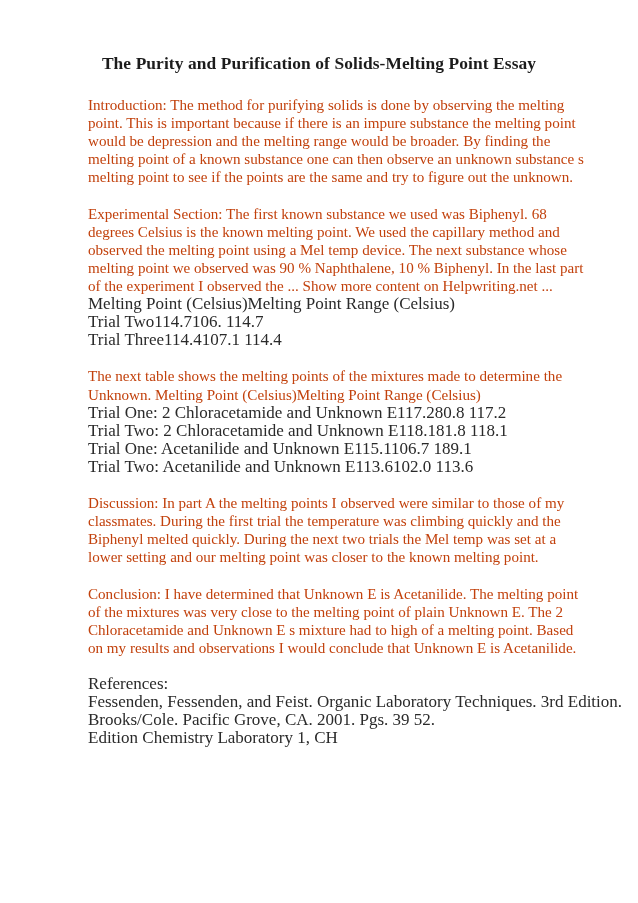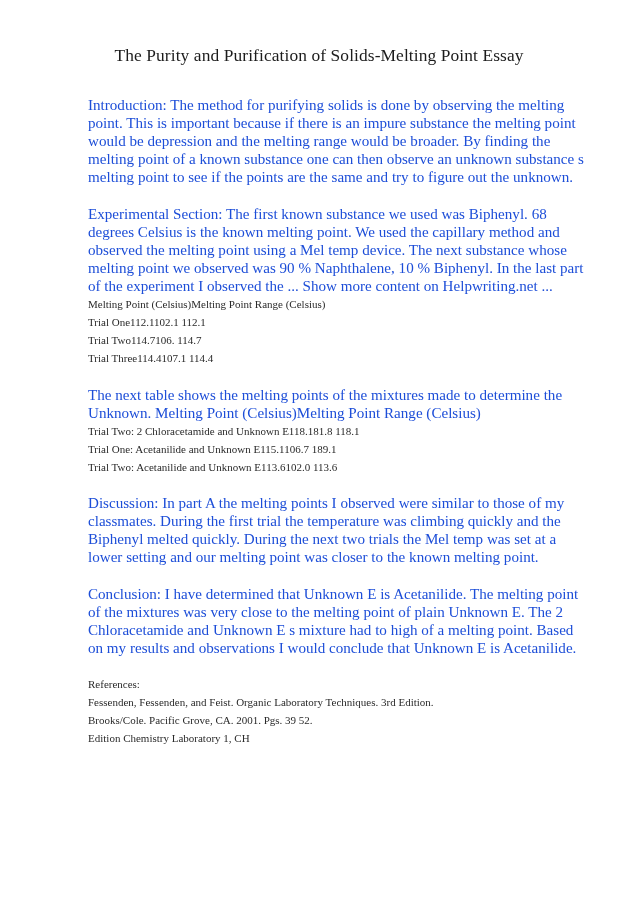--- a/index.html
+++ b/index.html
@@ -22,44 +22,44 @@
     left: 0;
     top: 0;
     width: 638px;
     height: 903px;
     background: #fff;
     box-sizing: border-box;
   }
   .doc-title {
     position: absolute;
     left: 0;
-    top: 44px;
+    top: 52px;
     width: 638px;
     text-align: center;
     font-size: 17.4px;
-    font-weight: normal;
+    font-weight: bold;
     letter-spacing: 0.1px;
     color: #1c1c1c;
     line-height: 22px;
   }
   .body-block {
     position: absolute;
     left: 88px;
     width: 500px;
   }
   .para {
     font-size: 15.1px;
     line-height: 18.1px;
-    color: #1d4ed8;
+    color: #c2410c;
     margin: 0;
     padding: 0;
     white-space: normal;
   }
   .line {
-    font-size: 11px;
+    font-size: 17px;
     line-height: 18.1px;
     color: #2a2a2a;
     white-space: pre;
   }
   .gap {
     height: 18.1px;
   }
   .flow > * {
     display: block;
   }
@@ -74,28 +74,28 @@
   <div class="body-block flow" style="top:96px;">
 
     <p class="para">Introduction: The method for purifying solids is done by observing the melting point. This is important because if there is an impure substance the melting point would be depression and the melting range would be broader. By finding the melting point of a known substance one can then observe an unknown substance s melting point to see if the points are the same and try to figure out the unknown.</p>
 
     <div class="gap"></div>
 
     <p class="para">Experimental Section: The first known substance we used was Biphenyl. 68 degrees Celsius is the known melting point. We used the capillary method and observed the melting point using a Mel temp device. The next substance whose melting point we observed was 90 % Naphthalene, 10 % Biphenyl. In the last part of the experiment I observed the ... Show more content on Helpwriting.net ...</p>
 
     <div class="line">Melting Point (Celsius)Melting Point Range (Celsius)</div>
 
-    <div class="line">Trial One112.1102.1 112.1</div>
     <div class="line">Trial Two114.7106. 114.7</div>
     <div class="line">Trial Three114.4107.1 114.4</div>
 
     <div class="gap"></div>
 
     <p class="para">The next table shows the melting points of the mixtures made to determine the Unknown. Melting Point (Celsius)Melting Point Range (Celsius)</p>
 
+    <div class="line">Trial One: 2 Chloracetamide and Unknown E117.280.8 117.2</div>
     <div class="line">Trial Two: 2 Chloracetamide and Unknown E118.181.8 118.1</div>
     <div class="line">Trial One: Acetanilide and Unknown E115.1106.7 189.1</div>
     <div class="line">Trial Two: Acetanilide and Unknown E113.6102.0 113.6</div>
 
     <div class="gap"></div>
 
     <p class="para">Discussion: In part A the melting points I observed were similar to those of my classmates. During the first trial the temperature was climbing quickly and the Biphenyl melted quickly. During the next two trials the Mel temp was set at a lower setting and our melting point was closer to the known melting point.</p>
 
     <div class="gap"></div>
 

